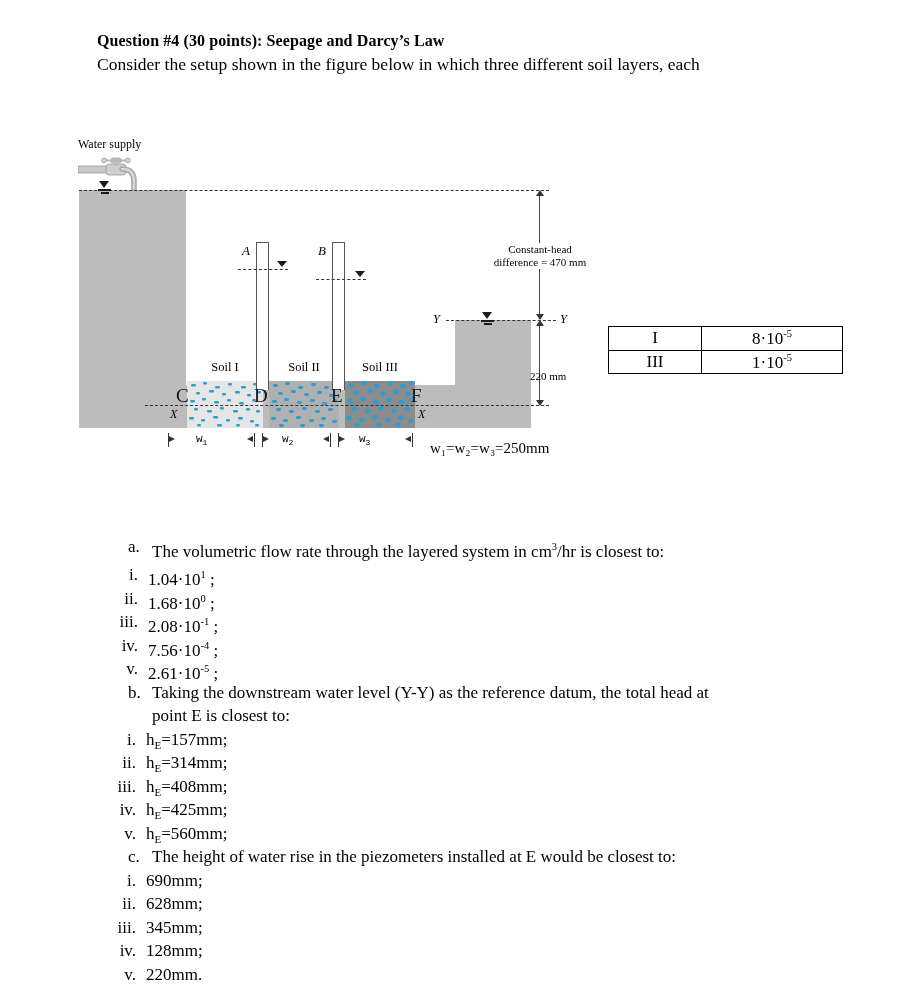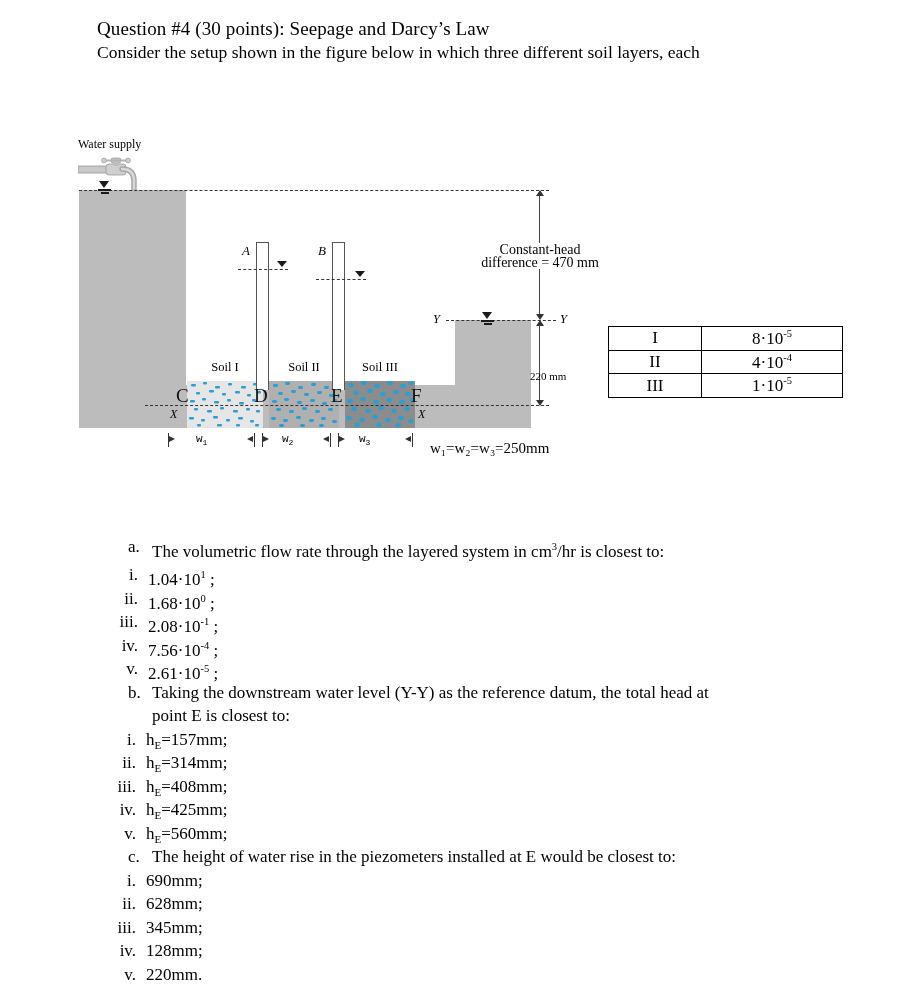--- a/index.html
+++ b/index.html
@@ -5,21 +5,21 @@
   html,body{margin:0;padding:0;}
   body{
     width:924px;height:1004px;background:#ffffff;
     font-family:"Liberation Serif", serif;
     color:#000;position:relative;overflow:hidden;
   }
   .page{position:relative;width:924px;height:1004px;}
 
   
   .hdr{position:absolute;left:97px;top:18px;width:730px;}
-  .hdr .l1{font-size:19px;font-weight:normal;letter-spacing:.1px;line-height:21px;}
+  .hdr .l1{font-size:16px;font-weight:bold;letter-spacing:.1px;line-height:21px;margin-top:12px;}
   .hdr .l2{font-size:17.5px;line-height:23px;margin-top:2px;}
   .hdr .l3{font-size:17.5px;line-height:23px;}
 
   
   .fig{position:absolute;left:0;top:130px;width:600px;height:340px;}
   .fig-label{position:absolute;font-size:11px;font-family:"Liberation Serif",serif;}
 
   .tank{position:absolute;background:#bcbcbc;}
 
   .dashline{position:absolute;height:0;border-top:1.4px dashed #333;}
@@ -33,21 +33,21 @@
   .wt{position:absolute;}  
   .wt .tri{width:0;height:0;border-left:5.5px solid transparent;border-right:5.5px solid transparent;border-top:7px solid #1a1a1a;}
   .wt .b1{width:13px;height:1.6px;background:#1a1a1a;margin:1.2px 0 0 -1px;}
   .wt .b2{width:8px;height:1.6px;background:#1a1a1a;margin:1.4px 0 0 1.5px;}
 
   .tri-only{width:0;height:0;border-left:5px solid transparent;border-right:5px solid transparent;border-top:6.5px solid #1a1a1a;position:absolute;}
 
   .ptlabel{position:absolute;font-size:19px;font-family:"Liberation Serif",serif;color:#111;}
   .italabel{position:absolute;font-size:13px;font-style:italic;font-family:"Liberation Serif",serif;}
   .soilname{position:absolute;font-size:12.5px;font-family:"Liberation Serif",serif;text-align:center;}
-  .noteTxt{position:absolute;font-size:14px;text-align:center;line-height:13px;font-family:"Liberation Serif",serif;}
+  .noteTxt{position:absolute;font-size:11px;text-align:center;line-height:13px;font-family:"Liberation Serif",serif;}
   .dimTxt{position:absolute;font-size:11px;font-family:"Liberation Serif",serif;margin-top:18px;}
 
   
   .ar-up{position:absolute;width:0;height:0;border-left:4px solid transparent;border-right:4px solid transparent;border-bottom:6px solid #333;}
   .ar-dn{position:absolute;width:0;height:0;border-left:4px solid transparent;border-right:4px solid transparent;border-top:6px solid #333;}
   .ar-l{position:absolute;width:0;height:0;border-top:3.6px solid transparent;border-bottom:3.6px solid transparent;border-right:6px solid #333;}
   .ar-r{position:absolute;width:0;height:0;border-top:3.6px solid transparent;border-bottom:3.6px solid transparent;border-left:6px solid #333;}
   .tick{position:absolute;width:1.2px;background:#333;}
 
   .wlabel{position:absolute;font-size:11px;font-family:Liberation Mono, monospace;}
@@ -316,24 +316,20 @@
     <div class="eqTxt" style="left:430px;top:310px;">w₁=w₂=w₃=250mm</div>
   </div>
 
   <table class="kt">
     <tbody>
       <tr>
         <td class="c1">I</td>
         <td class="c2"><span>8·10</span><sup class="sm">-5</sup></td>
       </tr>
       <tr>
-        <td class="c1">II</td>
-        <td class="c2"><span>4·10</span><sup class="sm">-4</sup></td>
-      </tr>
-      <tr>
         <td class="c1">III</td>
         <td class="c2"><span>1·10</span><sup class="sm">-5</sup></td>
       </tr>
     </tbody>
   </table>
 
   <div class="qs">
 
     <div class="qitem">
       <div class="qlead">a.</div>

